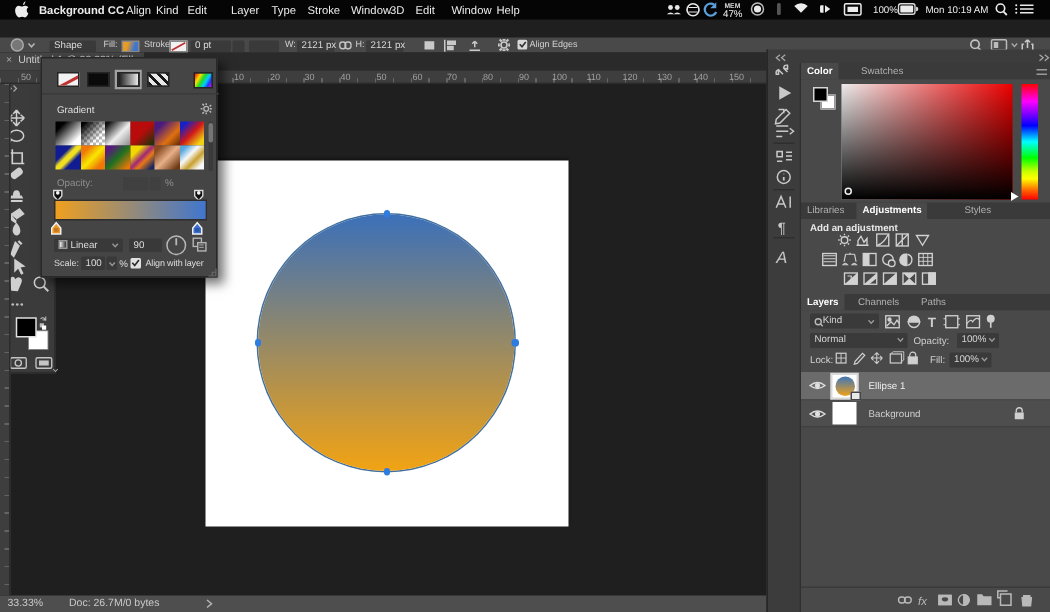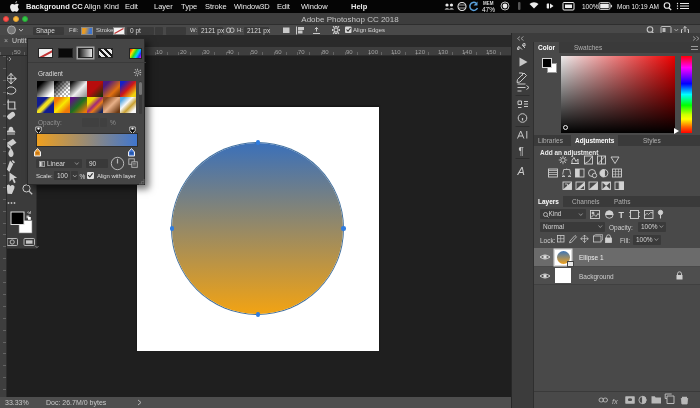--- a/index.html
+++ b/index.html
@@ -50,21 +50,21 @@
   <span style="left:84px;">Align</span>
   <span style="left:104px;">Kind</span>
   <span style="left:125px;">Edit</span>
   <span style="left:154px;">Layer</span>
   <span style="left:181px;">Type</span>
   <span style="left:205px;">Stroke</span>
   <span style="left:234px;">Window</span>
   <span style="left:260px;">3D</span>
   <span style="left:277px;">Edit</span>
   <span style="left:301px;">Window</span>
-  <span style="left:351px;font-weight:bold;">Help</span>
+  <span style="left:331px;">Help</span>
   <svg width="250" height="13" style="left:443px;top:0;">
     <g fill="#e8e8e8" stroke="none">
       <circle cx="4" cy="5" r="1.6"></circle>
           <circle cx="8.5" cy="5" r="1.6"></circle>
       <path d="M1.5 9.5 q2.5 -2.5 5 0 z M6 9.5 q2.5 -2.5 5 0 z"></path>
       <circle cx="19" cy="6.5" r="4" fill="none" stroke="#e8e8e8" stroke-width="1.1"></circle>
       <path d="M16 5 h6 M16 8 h6" stroke="#e8e8e8" stroke-width="0.7" fill="none"></path>
       <path d="M33 3 a4 4 0 1 0 1.5 5" fill="none" stroke="#5aa0dc" stroke-width="1.5"></path>
       <path d="M34.5 1.5 v4 h-4 z" fill="#5aa0dc"></path>
     </g>
@@ -84,26 +84,20 @@
     <rect x="157.2" y="3.7" width="8.6" height="4.6" rx="0.6" fill="#ececec"></rect>
     <path d="M167.7 4.5 v3 a1.5 1.5 0 0 0 0 -3 z" fill="#dadada"></path>
     <text x="174" y="8.5" font-size="6.5" fill="#ececec">Mon 10:19 AM</text>
     <circle cx="224" cy="5.5" r="2.8" fill="none" stroke="#ececec" stroke-width="1.1"></circle>
     <path d="M226 7.8 l2.2 2.2" stroke="#ececec" stroke-width="1.2"></path>
     <path d="M237 3.5 h9 M237 6 h9 M237 8.5 h9" stroke="#ececec" stroke-width="1" fill="none"></path>
     <circle cx="234.5" cy="3.5" r="0.7" fill="#ececec"></circle>
         <circle cx="234.5" cy="6" r="0.7" fill="#ececec"></circle>
         <circle cx="234.5" cy="8.5" r="0.7" fill="#ececec"></circle>
   </svg>
-</div>
-<div id="titlebar" class="abs">
-  <div class="tl" style="left:3px;background:#fc5753;border:0.5px solid #df3e38;"></div>
-  <div class="tl" style="left:12.5px;background:#fdbc40;border:0.5px solid #de9f34;"></div>
-  <div class="tl" style="left:22px;background:#33c748;border:0.5px solid #27aa35;"></div>
-  <div id="titletext">Adobe Photoshop CC 2018</div>
 </div>
 <div id="optbar" class="abs">
   <svg width="700" height="10" style="left:0;top:0;">
     <circle cx="11.5" cy="5" r="4" fill="#777" stroke="#aaa" stroke-width="1"></circle>
     <path d="M19 4 l2 2.2 2 -2.2" stroke="#b5b5b5" stroke-width="1" fill="none"></path>
     <path d="M58.5 4 l1.8 2 1.8 -2" stroke="#aaa" stroke-width="0.9" fill="none"></path>
     <path d="M157 4 l1.8 2 1.8 -2" stroke="#aaa" stroke-width="0.9" fill="none"></path>
     <path d="M180 4 l1.8 2 1.8 -2" stroke="#aaa" stroke-width="0.9" fill="none"></path>
     <path d="M168 5 h9" stroke="#ddd" stroke-width="1.4"></path>
     <g stroke="#c5c5c5" fill="none" stroke-width="0.9">

